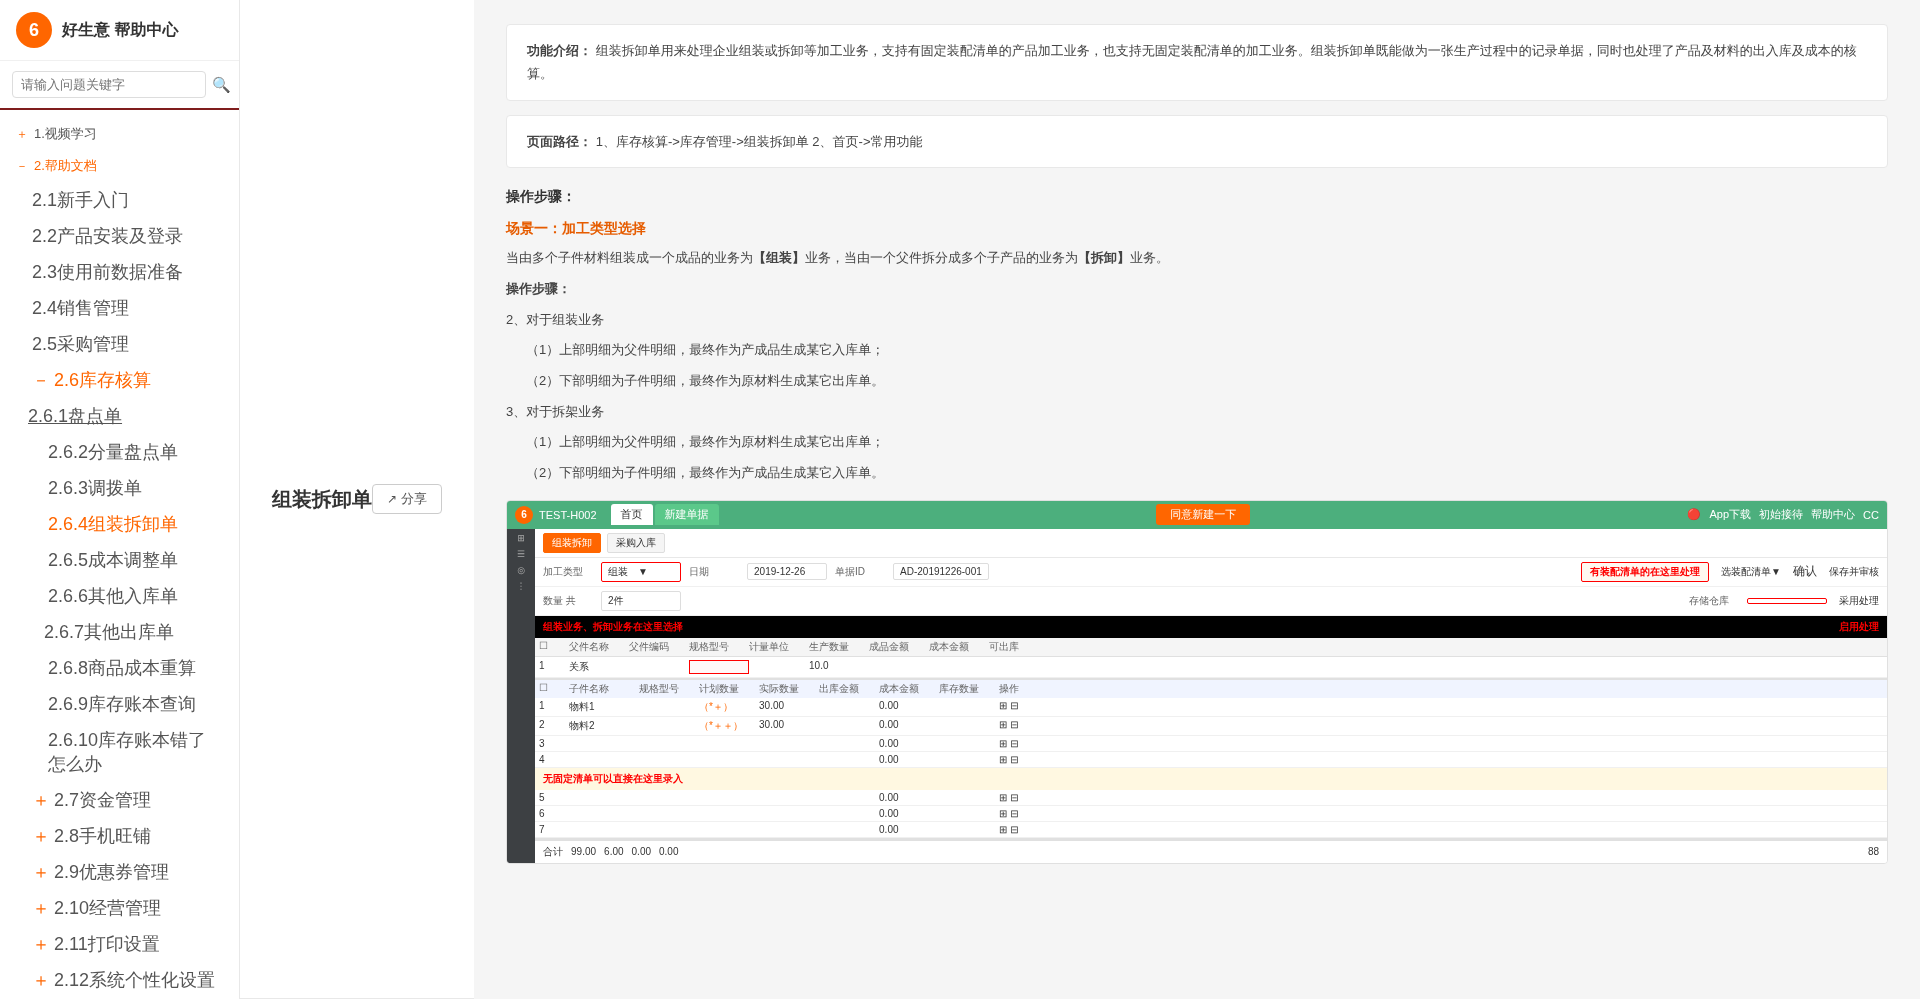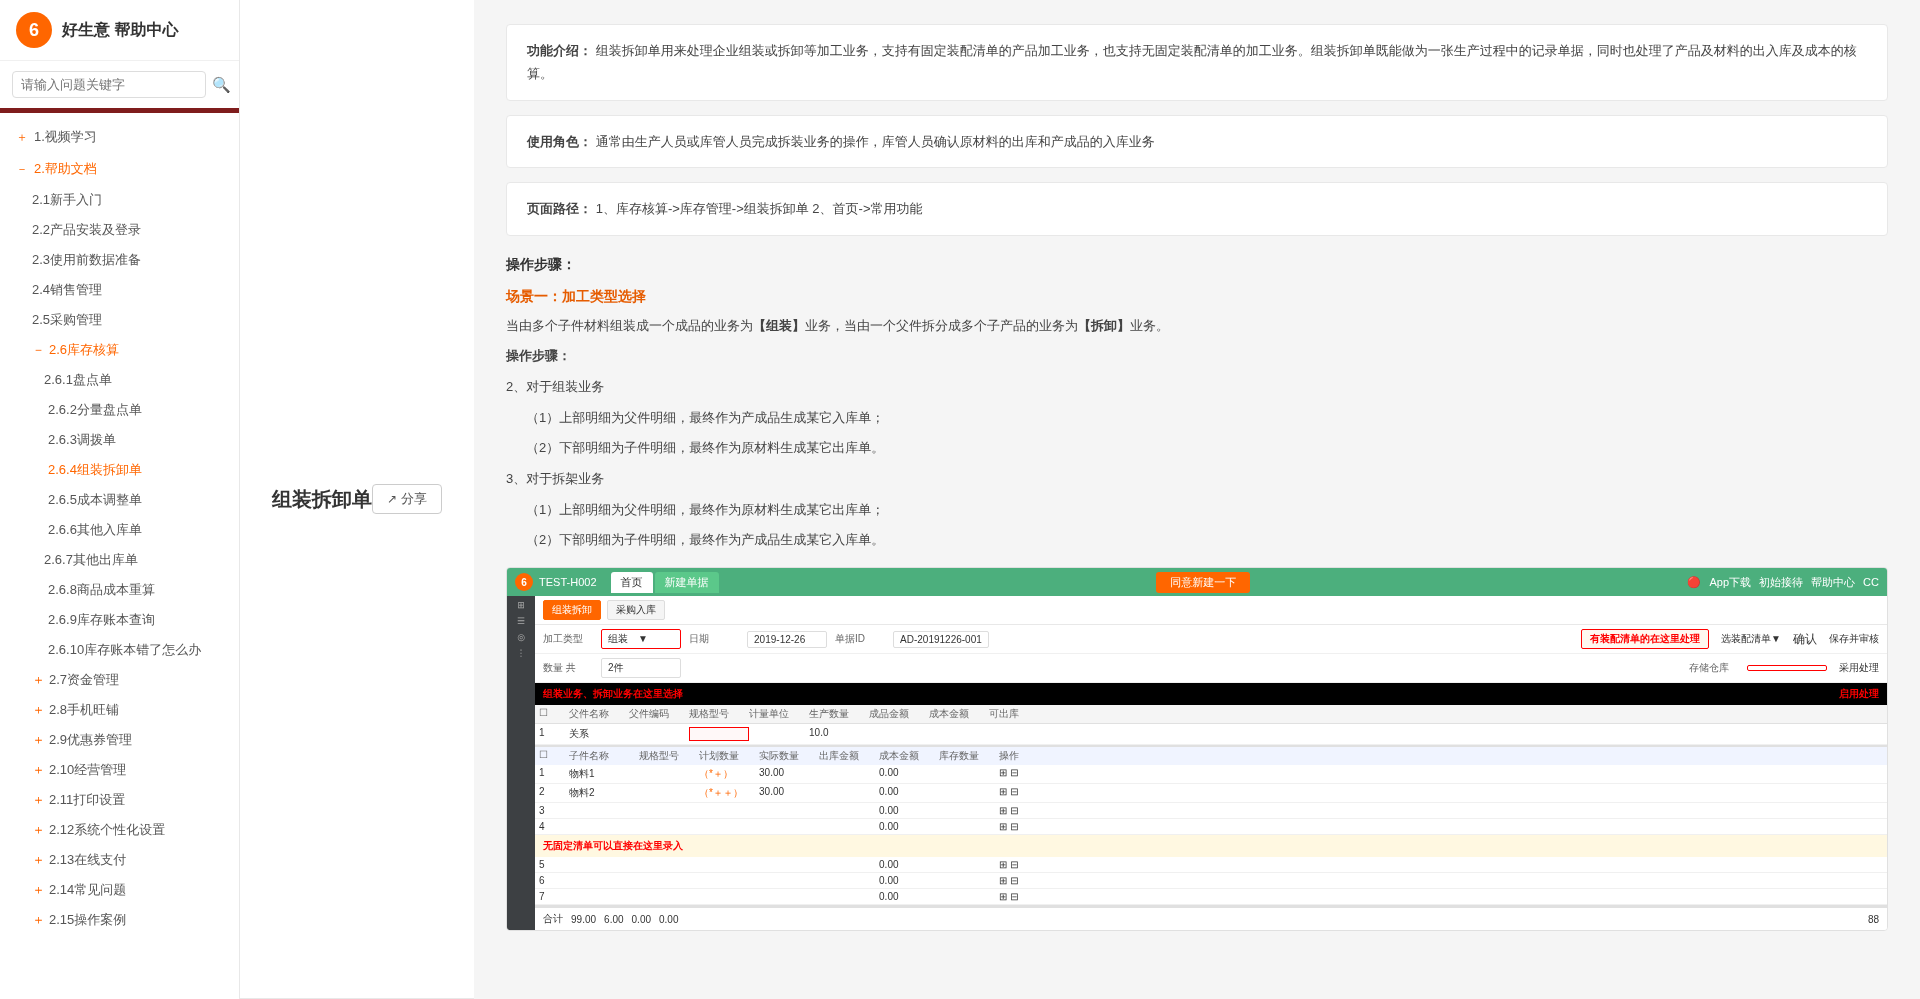--- a/index.html
+++ b/index.html
@@ -30,21 +30,21 @@
       display: flex; align-items: center; justify-content: center;
       color: #fff; font-size: 18px; font-weight: bold;
       margin-right: 10px;
       flex-shrink: 0;
     }
     #logo-text {
       font-size: 16px; font-weight: bold; color: #333;
     }
     #search-box {
       padding: 10px 12px;
-      border-bottom: 5px solid #7f1d1d;
+      border-bottom: 2px solid #7f1d1d;
       display: flex; align-items: center;
       background: #fff;
     }
     #search-input {
       flex: 1;
       border: 1px solid #ddd;
       border-radius: 4px;
       padding: 5px 8px;
       font-size: 13px;
       color: #999;
@@ -73,21 +73,21 @@
     .nav-item .prefix {
       margin-right: 6px;
       font-size: 12px;
       color: inherit;
     }
     .nav-item.orange-dot .prefix { color: #f60; }
     .nav-item.plus-prefix .prefix { color: #f60; }
     .nav-child {
       padding: 6px 16px 6px 32px;
       cursor: pointer;
-      font-size: 13px;
+      font-size: 18px;
       color: #555;
       display: flex; align-items: center;
     }
     .nav-child.active { color: #f60; }
 
     
     #main {
       flex: 1;
       display: flex;
       flex-direction: row;
@@ -288,21 +288,21 @@
     </div>
     <div class="nav-child">
       <span>2.5采购管理</span>
     </div>
 
     <div class="nav-child active" style="color:#f60;">
       <span style="margin-right:4px;color:#f60;">－</span>
       <span>2.6库存核算</span>
     </div>
 
-    <div class="nav-child" style="padding-left:44px;">
+    <div class="nav-child" style="padding-left:28px;text-decoration:underline;">
       <span>2.6.1盘点单</span>
     </div>
     <div class="nav-child" style="padding-left:48px;">
       <span>2.6.2分量盘点单</span>
     </div>
     <div class="nav-child" style="padding-left:48px;">
       <span>2.6.3调拨单</span>
     </div>
     <div class="nav-child active" style="padding-left:48px;color:#f60;">
       <span>2.6.4组装拆卸单</span>
@@ -376,24 +376,20 @@
     </button>
   </div>
 
   <div id="content-area">
 
     <div class="info-box">
       <span style="font-weight:bold;">功能介绍：</span>
       <span>组装拆卸单用来处理企业组装或拆卸等加工业务，支持有固定装配清单的产品加工业务，也支持无固定装配清单的加工业务。组装拆卸单既能做为一张生产过程中的记录单据，同时也处理了产品及材料的出入库及成本的核算。</span>
     </div>
 
-    <div class="info-box">
-      <span style="font-weight:bold;">使用角色：</span>
-      <span>通常由生产人员或库管人员完成拆装业务的操作，库管人员确认原材料的出库和产成品的入库业务</span>
-    </div>
 
     <div class="info-box">
       <span style="font-weight:bold;">页面路径：</span>
       <span>1、库存核算-&gt;库存管理-&gt;组装拆卸单 2、首页-&gt;常用功能</span>
     </div>
 
     <div class="section-title">操作步骤：</div>
 
     <div class="sub-title">场景一：加工类型选择</div>
 

